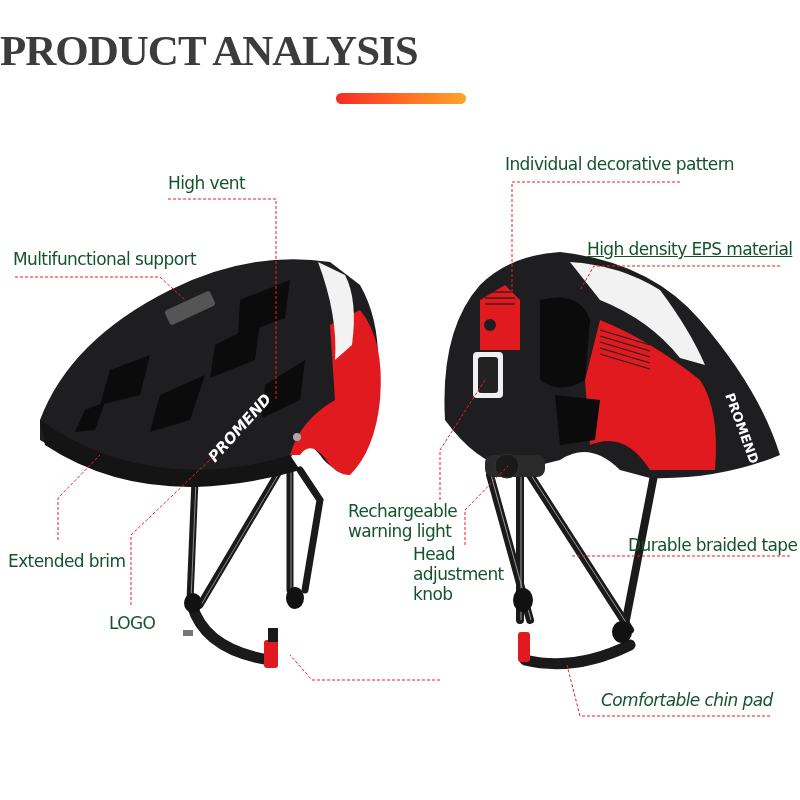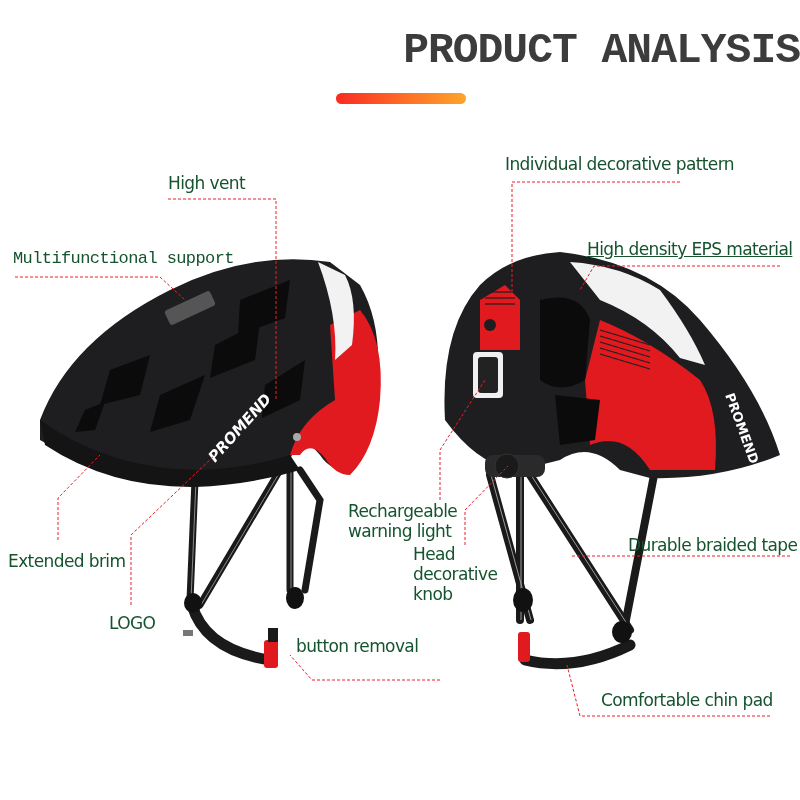--- a/index.html
+++ b/index.html
@@ -1,17 +1,17 @@
 <!DOCTYPE html>
 <html><head>
 <meta charset="utf-8">
 <style>
   html,body{margin:0;padding:0;background:#ffffff;}
   body{width:800px;height:800px;position:relative;overflow:hidden;font-family:"Liberation Sans","DejaVu Sans",sans-serif;}
-  .title{position:absolute;left:0;top:26px;width:800px;text-align:right;font-family:Liberation Mono, monospace;font-weight:bold;font-size:43px;letter-spacing:-1px;color:#3c3c3c;}
+  .title{position:absolute;left:0;top:26px;width:800px;text-align:left;font-family:Liberation Serif, serif;font-weight:bold;font-size:43px;letter-spacing:-1px;color:#3c3c3c;}
   .accent-bar{position:absolute;left:336px;top:93px;width:130px;height:11px;border-radius:6px;background:linear-gradient(90deg,#f82a24,#ff6a26 50%,#fca52a);}
   .label{position:absolute;color:#14532d;font-size:17px;white-space:nowrap;line-height:20px;font-family:"DejaVu Sans","Liberation Sans",sans-serif;letter-spacing:-0.6px;}
   .label.center{text-align:left;}
   svg.overlay{position:absolute;left:0;top:0;}
 </style>
 </head>
 <body>
 
 <div class="title">PRODUCT ANALYSIS</div>
 <div class="accent-bar"></div>
@@ -134,32 +134,31 @@
 
     <polyline points="465,545 465,510 508,466"></polyline>
 
     <polyline points="790,556 570,556"></polyline>
 
     <polyline points="770,716 580,716 567,665"></polyline>
   </g>
 </svg>
 
 <div class="label" style="left:168px;top:173px;">High vent</div>
-<div class="label" style="left:13px;top:249px;font-family:Liberation Mono, monospace;">Multifunctional support</div>
+<div class="label" style="left:13px;top:249px;">Multifunctional support</div>
 <div class="label" style="left:8px;top:551px;">Extended brim</div>
 <div class="label" style="left:109px;top:613px;">LOGO</div>
 <div class="label center" style="left:296px;top:636px;width:172px;">
-  <div>button removal</div>
 </div>
 
 <div class="label" style="left:505px;top:154px;">Individual decorative pattern</div>
 <div class="label" style="left:587px;top:239px;text-decoration:underline;">High density EPS material</div>
 <div class="label center" style="left:348px;top:501px;width:114px;">
   <div>Rechargeable</div>
   <div>warning light</div>
 </div>
 <div class="label center" style="left:413px;top:544px;width:100px;">
   <div>Head</div>
-  <div>decorative</div>
+  <div>adjustment</div>
   <div>knob</div>
 </div>
 <div class="label" style="left:628px;top:535px;">Durable braided tape</div>
-<div class="label" style="left:601px;top:690px;">Comfortable chin pad</div>
+<div class="label" style="left:601px;top:690px;font-style:italic;">Comfortable chin pad</div>
 
 </body></html>

